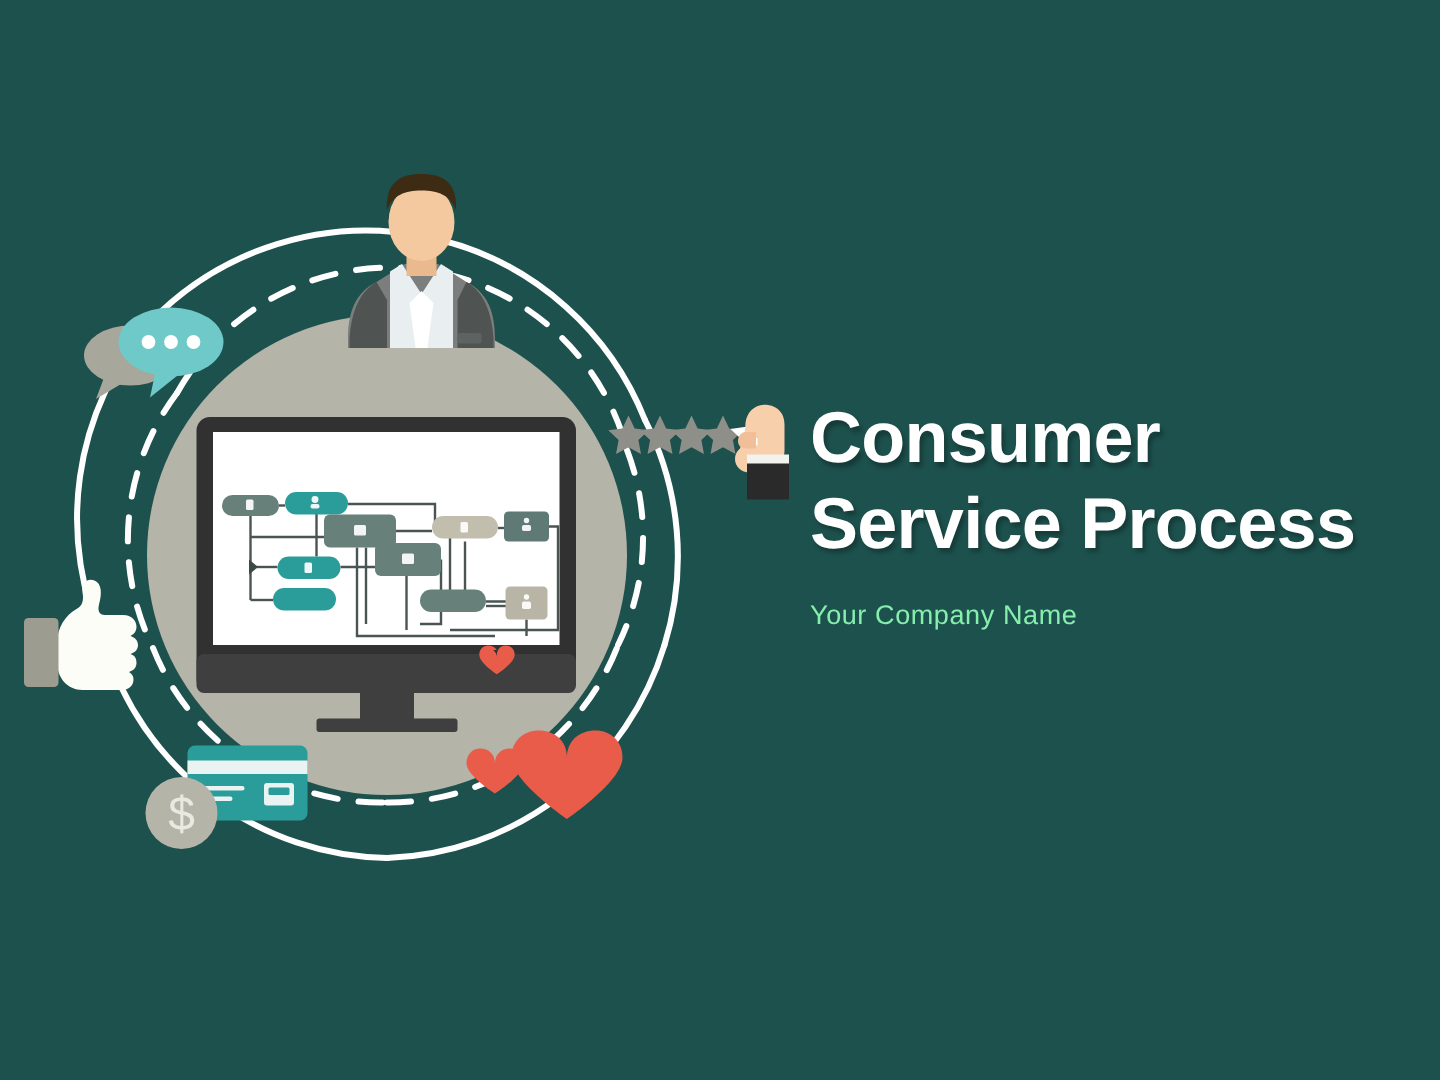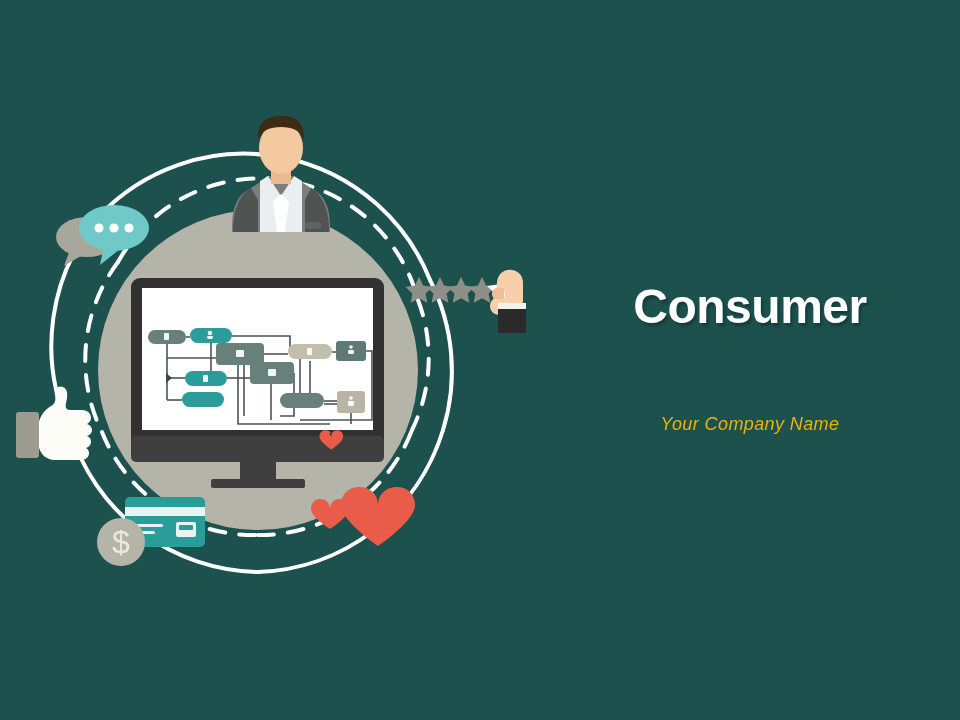--- a/index.html
+++ b/index.html
@@ -13,38 +13,37 @@
     height: 720px;
     background: #1d514d;
     overflow: hidden;
     font-family: "Liberation Sans", sans-serif;
   }
 
   
   #title-block {
     position: absolute;
     left: 540px;
-    top: 278px;
+    top: 264px;
     width: 420px;
-    text-align: center;
+    text-align: left;
   }
   #main-title {
     color: #ffffff;
     font-family: "Liberation Sans", sans-serif;
     font-weight: bold;
     font-size: 48px;
     line-height: 57px;
     letter-spacing: -0.5px;
     text-shadow: 2px 3px 3px rgba(0,0,0,0.28);
     margin: 0;
   }
   #sub-title {
-    color: #eab308;
+    color: #86efac;
     font-family: "Liberation Sans", sans-serif;
-    font-style: italic;
     font-size: 18px;
     margin: 22px 0 0 0;
     letter-spacing: 0.4px;
   }
 
   
   #illustration {
     position: absolute;
     left: 0;
     top: 0;
@@ -246,18 +245,18 @@
                  C 341 521 378 546 378 546 C 378 546 415 521 415 505
                  C 415 494 407 487 397 487 C 386 487 378 494 378 505 Z"></path>
       </g>
 
     </svg>
   </div>
 
   <div id="title-block">
     <h1 id="main-title">
       <span>Consumer</span><br>
-      <br>
+      <span>Service Process</span><br>
     </h1>
     <p id="sub-title">Your Company Name</p>
   </div>
 
 </div>
 
 </body></html>

